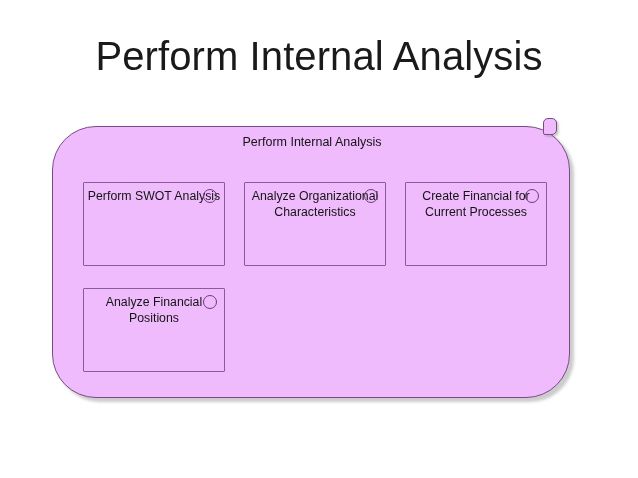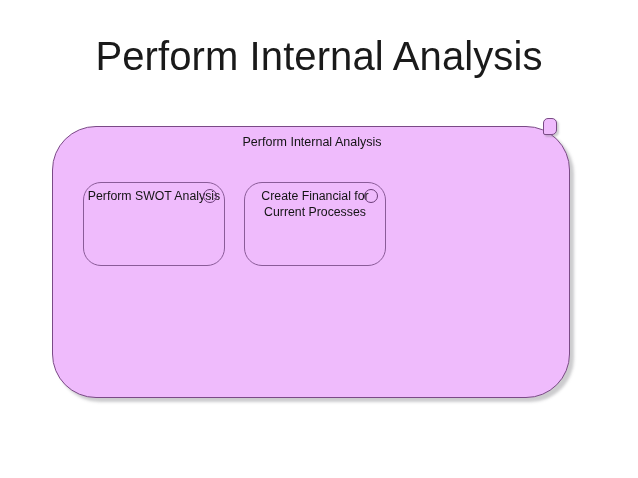--- a/index.html
+++ b/index.html
@@ -78,21 +78,21 @@
     grid-template-columns: repeat(3, 142px);
     grid-template-rows: 84px 84px;
     column-gap: 19px;
     row-gap: 22px;
   }
 
   .process-box {
     position: relative;
     background: #efbbfc;
     border: 1px solid #8a5b98;
-    border-radius: 18px;
+    border-radius: 1px;
     box-sizing: border-box;
   }
 
   .process-label {
     position: absolute;
     left: 3px;
     right: 3px;
     top: 6px;
     text-align: center;
     font-size: 12.3px;
@@ -123,23 +123,31 @@
 
   <div id="grouping-label">Perform Internal Analysis</div>
 
   <div id="process-grid">
 
     <div class="process-box">
       <div class="process-label">Perform SWOT Analysis</div>
       <div class="process-icon"></div>
     </div>
 
+    <div class="process-box">
+      <div class="process-label">Analyze Organizational Characteristics</div>
+      <div class="process-icon"></div>
+    </div>
 
     <div class="process-box">
       <div class="process-label">Create Financial for Current Processes</div>
       <div class="process-icon"></div>
     </div>
 
 
 
+    <div class="process-box">
+      <div class="process-label">Analyze Financial Positions</div>
+      <div class="process-icon"></div>
+    </div>
 
   </div>
 </div>
 
 </body></html>

